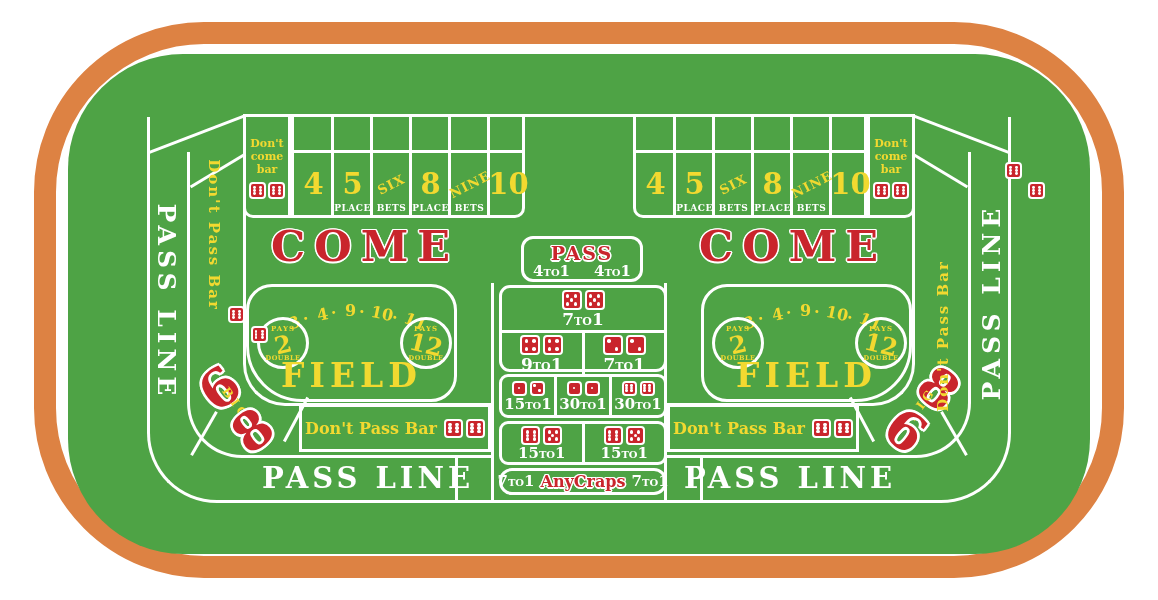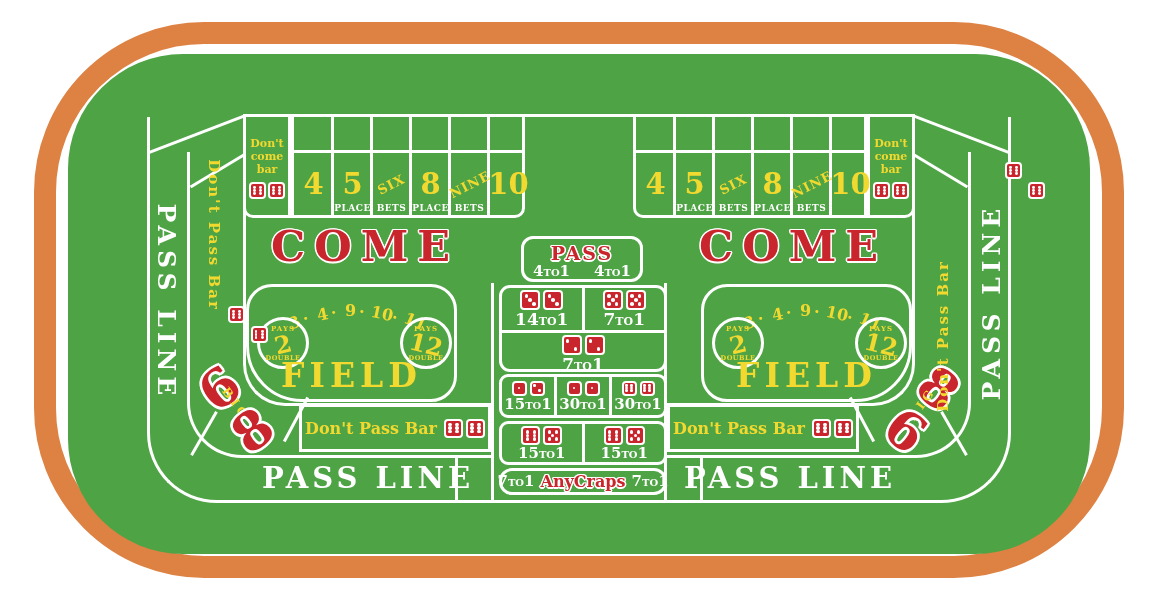--- a/index.html
+++ b/index.html
@@ -325,56 +325,58 @@
   <div class="bx" style="left:521px;top:236px;width:122px;height:46px;border-radius:12px;display:flex;flex-direction:column;justify-content:space-between;padding:3px 9px;">
     <div class="t r outl" style="position:static;font-size:19px;letter-spacing:2px;">PASS</div>
     <div style="display:flex;justify-content:space-between;align-items:center;">
       <span class="odds sm"><span>4</span><span class="to">TO</span><span>1</span></span>
       <span class="odds sm"><span>4</span><span class="to">TO</span><span>1</span></span>
     </div>
   </div>
 
   <div class="cgrid" style="top:285px;height:87px;">
     <div class="crow sep">
+      <div class="ccell">
+        <span class="dpair">
+            <span class="dice d20">
+              <i style="left: 15%; top: 15%;"></i>
+              <i style="left: 63%; top: 15%;"></i>
+              <i style="left: 39%; top: 39%;"></i>
+              <i style="left: 15%; top: 63%;"></i>
+              <i style="left: 63%; top: 63%;"></i>
+            </span>
+            <span class="dice d20">
+              <i style="left: 15%; top: 15%;"></i>
+              <i style="left: 63%; top: 15%;"></i>
+              <i style="left: 39%; top: 39%;"></i>
+              <i style="left: 15%; top: 63%;"></i>
+              <i style="left: 63%; top: 63%;"></i>
+            </span>
+          </span>
+        <span class="odds"><span>7</span><span class="to">TO</span><span>1</span></span>
+      </div>
+    </div>
+    <div class="crow">
       <div class="ccell sep">
         <span class="dpair">
             <span class="dice d20">
               <i style="left: 15%; top: 15%;"></i>
-              <i style="left: 39%; top: 39%;"></i>
-              <i style="left: 63%; top: 63%;"></i>
-            </span>
-            <span class="dice d20">
-              <i style="left: 15%; top: 15%;"></i>
-              <i style="left: 39%; top: 39%;"></i>
-              <i style="left: 63%; top: 63%;"></i>
-            </span>
-          </span>
-        <span class="odds"><span>14</span><span class="to">TO</span><span>1</span></span>
-      </div>
-      <div class="ccell">
-        <span class="dpair">
-            <span class="dice d20">
-              <i style="left: 15%; top: 15%;"></i>
-              <i style="left: 63%; top: 15%;"></i>
-              <i style="left: 39%; top: 39%;"></i>
-              <i style="left: 15%; top: 63%;"></i>
-              <i style="left: 63%; top: 63%;"></i>
-            </span>
-            <span class="dice d20">
-              <i style="left: 15%; top: 15%;"></i>
-              <i style="left: 63%; top: 15%;"></i>
-              <i style="left: 39%; top: 39%;"></i>
-              <i style="left: 15%; top: 63%;"></i>
-              <i style="left: 63%; top: 63%;"></i>
-            </span>
-          </span>
-        <span class="odds"><span>7</span><span class="to">TO</span><span>1</span></span>
-      </div>
-    </div>
-    <div class="crow">
+              <i style="left: 63%; top: 15%;"></i>
+              <i style="left: 15%; top: 63%;"></i>
+              <i style="left: 63%; top: 63%;"></i>
+            </span>
+            <span class="dice d20">
+              <i style="left: 15%; top: 15%;"></i>
+              <i style="left: 63%; top: 15%;"></i>
+              <i style="left: 15%; top: 63%;"></i>
+              <i style="left: 63%; top: 63%;"></i>
+            </span>
+          </span>
+        <span class="odds"><span>9</span><span class="to">TO</span><span>1</span></span>
+      </div>
       <div class="ccell">
         <span class="dpair">
             <span class="dice d20">
               <i style="left: 15%; top: 15%;"></i>
               <i style="left: 63%; top: 63%;"></i>
             </span>
             <span class="dice d20">
               <i style="left: 15%; top: 15%;"></i>
               <i style="left: 63%; top: 63%;"></i>
             </span>

